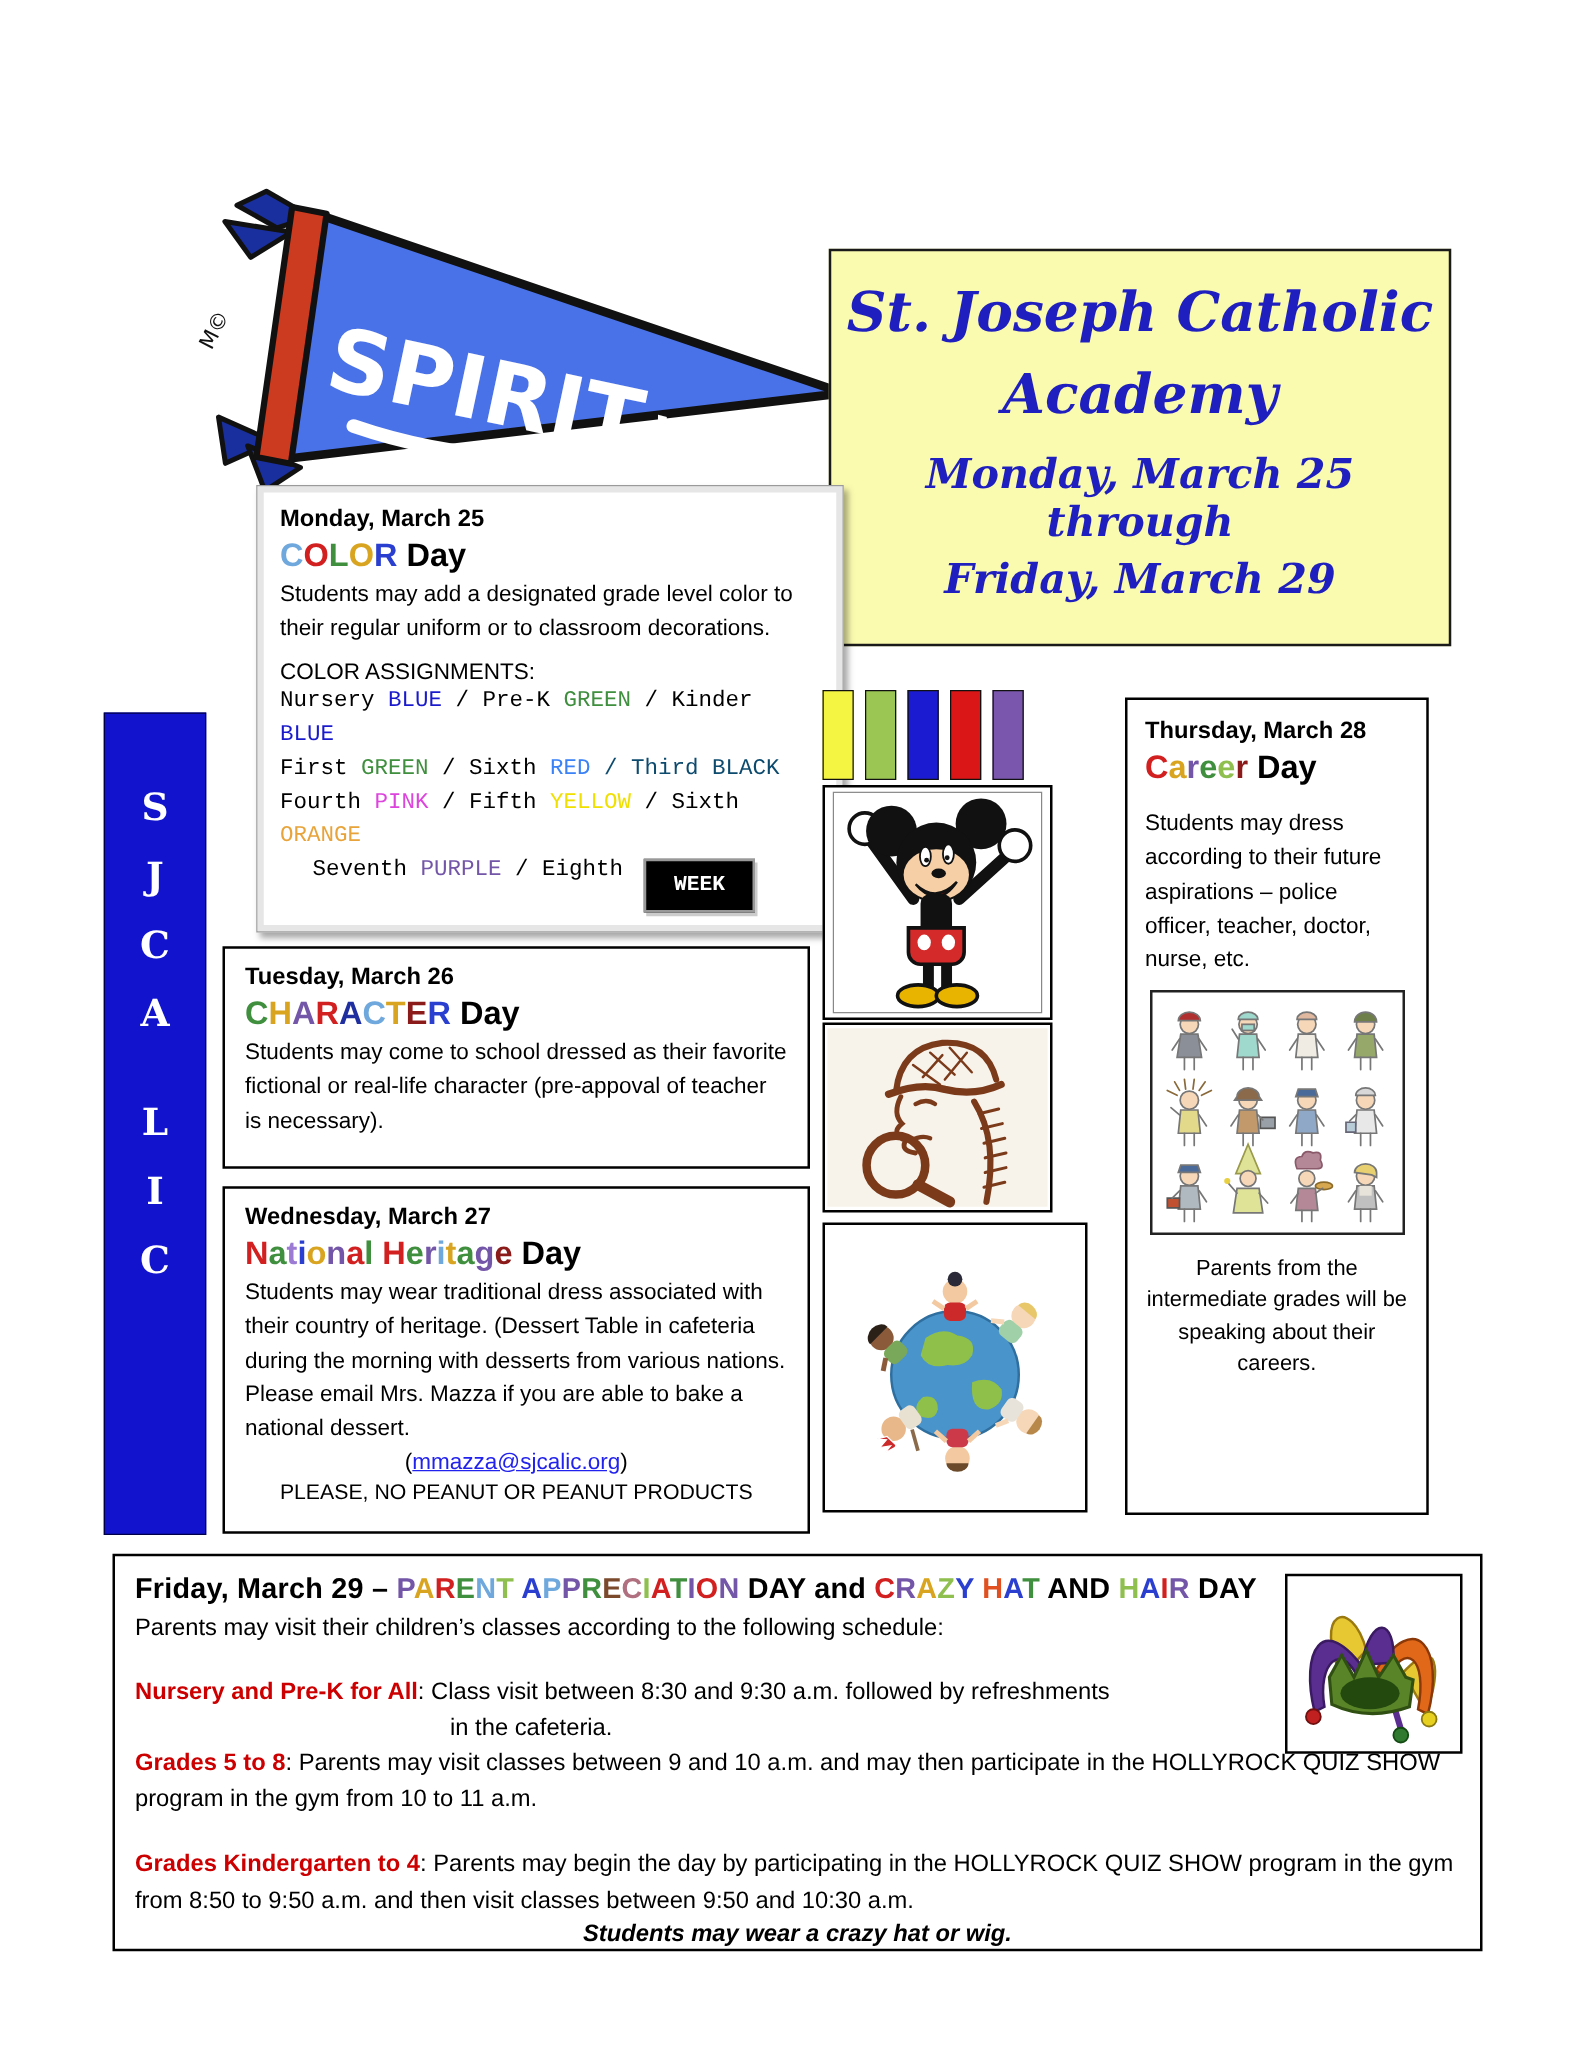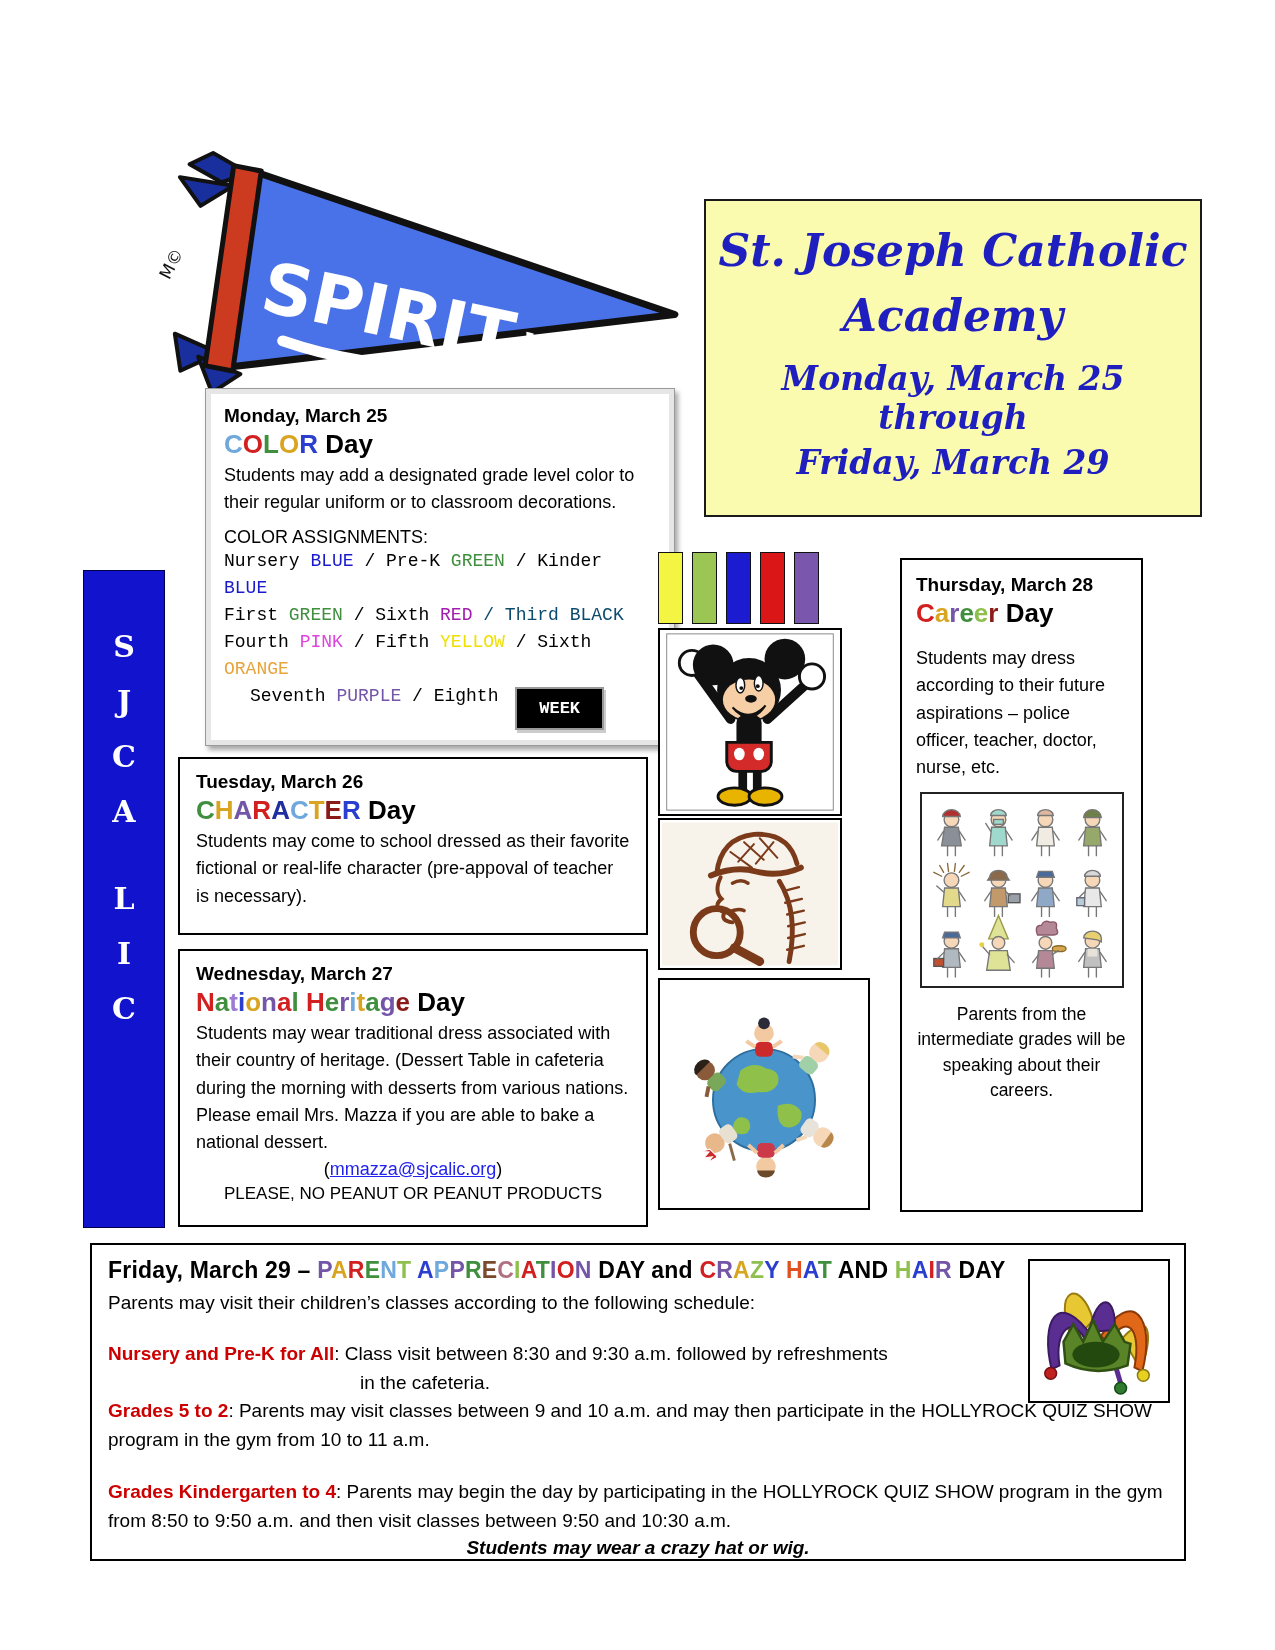--- a/index.html
+++ b/index.html
@@ -1,20 +1,20 @@
 <!DOCTYPE html>
 <html><head>
 <meta charset="utf-8">
 <style>
   html,body{margin:0;padding:0;background:#fff;}
   #page{position:relative;width:1275px;height:1650px;background:#ffffff;overflow:hidden;
         font-family:"Liberation Sans",sans-serif;color:#000;}
   .abs{position:absolute;}
   
-  .school-box{left:704px;top:199px;width:494px;height:314px;background:#fbfbb0;
+  .school-box{left:663px;top:199px;width:494px;height:314px;background:#fbfbb0;
       border:2px solid #1a1a1a;text-align:center;color:#1f1fbf;
       font-family:"DejaVu Serif",serif;font-style:italic;font-weight:bold;}
   .school-line1{font-size:44px;margin-top:24px;}
   .school-line2{font-size:44px;margin-top:14px;}
   .school-line3{font-size:33px;margin-top:18px;}
   .school-line4{font-size:33px;margin-top:6px;}
   
   .sidebar{left:83px;top:570px;width:82px;height:658px;background:#1113cd;border:1px solid #00004a;
       display:flex;flex-direction:column;align-items:center;padding-top:48px;box-sizing:border-box;}
   .sidebar-letter{color:#fff;font-family:"DejaVu Serif",serif;font-weight:bold;font-size:30px;line-height:55px;}
@@ -104,21 +104,21 @@
     <div class="sidebar-letter">I</div>
     <div class="sidebar-letter">C</div>
   </div>
 
   <div class="abs day-box monday-frame">
     <div class="date-line">Monday, March 25</div>
     <div class="day-title"><span style="color: rgb(111, 168, 220);">C</span><span style="color: rgb(210, 32, 32);">O</span><span style="color: rgb(63, 143, 63);">L</span><span style="color: rgb(217, 165, 32);">O</span><span style="color: rgb(42, 63, 207);">R</span><span style="color: rgb(0, 0, 0);"> Day</span></div>
     <div class="body-text">Students may add a designated grade level color to their regular uniform or to classroom decorations.</div>
     <div class="assign-label">COLOR ASSIGNMENTS:</div>
     <div class="assign-line"><span style="color: rgb(0, 0, 0);">Nursery </span><span style="color: rgb(26, 26, 204);">BLUE</span><span style="color: rgb(0, 0, 0);">  /  Pre-K </span><span style="color: rgb(63, 143, 63);">GREEN</span><span style="color: rgb(0, 0, 0);"> /  Kinder </span><span style="color: rgb(26, 26, 204);">BLUE</span></div>
-    <div class="assign-line"><span style="color: rgb(0, 0, 0);">First </span><span style="color: rgb(63, 143, 63);">GREEN</span><span style="color: rgb(0, 0, 0);">  /  Sixth </span><span style="color: #a21caf;">RED</span><span style="color: #0c4a6e;">  /  Third BLACK</span></div>
+    <div class="assign-line"><span style="color: rgb(0, 0, 0);">First </span><span style="color: rgb(63, 143, 63);">GREEN</span><span style="color: rgb(0, 0, 0);">  /  Sixth </span><span style="color: #3b82f6;">RED</span><span style="color: #0c4a6e;">  /  Third BLACK</span></div>
     <div class="assign-line"><span style="color: rgb(0, 0, 0);">Fourth </span><span style="color: rgb(221, 68, 221);">PINK</span><span style="color: rgb(0, 0, 0);">  /  Fifth </span><span style="color: rgb(240, 224, 0);">YELLOW</span><span style="color: rgb(0, 0, 0);">  /  Sixth </span><span style="color: rgb(232, 164, 58);">ORANGE</span></div>
     <div class="assign-line assign-indent">
       <span><span style="color: rgb(0, 0, 0);">Seventh </span><span style="color: rgb(116, 86, 168);">PURPLE</span><span style="color: rgb(0, 0, 0);">  /  Eighth </span></span><span class="white-badge">WEEK</span>
     </div>
   </div>
 
   <div class="abs day-box plain-border tuesday-frame">
     <div class="date-line">Tuesday, March 26</div>
     <div class="day-title"><span style="color: rgb(63, 143, 63);">C</span><span style="color: rgb(217, 165, 32);">H</span><span style="color: rgb(116, 86, 168);">A</span><span style="color: rgb(210, 32, 32);">R</span><span style="color: rgb(31, 47, 159);">A</span><span style="color: rgb(111, 168, 220);">C</span><span style="color: rgb(217, 165, 32);">T</span><span style="color: rgb(139, 26, 26);">E</span><span style="color: rgb(42, 63, 207);">R</span><span style="color: rgb(0, 0, 0);"> Day</span></div>
     <div class="body-text">Students may come to school dressed as their favorite fictional or real-life character (pre-appoval of teacher is necessary).</div>
@@ -386,19 +386,19 @@
         <circle cx="21" cy="114" r="6" fill="#c02020" stroke="#701010" stroke-width="1.5"></circle>
         <circle cx="92" cy="129" r="6" fill="#2f7a2f" stroke="#144a14" stroke-width="1.5"></circle>
         <circle cx="115" cy="116" r="6" fill="#e8d020" stroke="#8a7a10" stroke-width="1.5"></circle>
       </svg>
     </div>
     <div class="fri-title"><span style="color: rgb(0, 0, 0);">Friday, March 29 – </span><span style="color: rgb(116, 86, 168);">P</span><span style="color: rgb(217, 165, 32);">A</span><span style="color: rgb(210, 32, 32);">R</span><span style="color: rgb(63, 143, 63);">E</span><span style="color: rgb(111, 168, 220);">N</span><span style="color: rgb(143, 191, 79);">T</span><span style="color: rgb(0, 0, 0);"> </span><span style="color: rgb(42, 63, 207);">A</span><span style="color: rgb(111, 168, 220);">P</span><span style="color: rgb(116, 86, 168);">P</span><span style="color: rgb(63, 143, 63);">R</span><span style="color: rgb(123, 74, 45);">E</span><span style="color: rgb(176, 112, 128);">C</span><span style="color: rgb(143, 191, 79);">I</span><span style="color: rgb(210, 32, 32);">A</span><span style="color: rgb(63, 143, 63);">T</span><span style="color: rgb(116, 86, 168);">I</span><span style="color: rgb(210, 32, 32);">O</span><span style="color: rgb(116, 86, 168);">N</span><span style="color: rgb(0, 0, 0);"> DAY and </span><span style="color: rgb(210, 32, 32);">C</span><span style="color: rgb(116, 86, 168);">R</span><span style="color: rgb(217, 165, 32);">A</span><span style="color: rgb(143, 191, 79);">Z</span><span style="color: rgb(42, 63, 207);">Y</span><span style="color: rgb(0, 0, 0);"> </span><span style="color: rgb(224, 80, 32);">H</span><span style="color: rgb(42, 63, 207);">A</span><span style="color: rgb(63, 143, 63);">T</span><span style="color: rgb(0, 0, 0);"> AND </span><span style="color: rgb(143, 191, 79);">H</span><span style="color: rgb(42, 63, 207);">A</span><span style="color: rgb(210, 32, 32);">I</span><span style="color: rgb(116, 86, 168);">R</span><span style="color: rgb(0, 0, 0);"> DAY</span></div>
     <div class="fri-sub">Parents may visit their children’s classes according to the following schedule:</div>
     <div class="fri-gap"></div>
     <div class="fri-sched"><span style="color: rgb(204, 0, 0); font-weight: bold;">Nursery and Pre-K for All</span><span style="color: rgb(0, 0, 0);">:  Class visit between 8:30 and 9:30 a.m. followed by refreshments</span></div>
     <div class="fri-sched fri-indent">in the cafeteria.</div>
-    <div class="fri-sched" style="width:1056px;"><span style="color: rgb(204, 0, 0); font-weight: bold;">Grades 5 to 2</span><span style="color: rgb(0, 0, 0);">:  Parents may visit classes between 9 and 10 a.m. and may then participate in the HOLLYROCK QUIZ SHOW program in the gym from 10 to 11 a.m.</span></div>
+    <div class="fri-sched" style="width:1056px;"><span style="color: rgb(204, 0, 0); font-weight: bold;">Grades 5 to 8</span><span style="color: rgb(0, 0, 0);">:  Parents may visit classes between 9 and 10 a.m. and may then participate in the HOLLYROCK QUIZ SHOW program in the gym from 10 to 11 a.m.</span></div>
     <div class="fri-gap" style="height:24px;"></div>
     <div class="fri-sched" style="width:1056px;"><span style="color: rgb(204, 0, 0); font-weight: bold;">Grades Kindergarten to 4</span><span style="color: rgb(0, 0, 0);">:  Parents may begin the day by participating in the HOLLYROCK QUIZ SHOW program in the gym from 8:50 to 9:50 a.m. and then visit classes between 9:50 and 10:30 a.m.</span></div>
     <div class="fri-note">Students may wear a crazy hat or wig.</div>
   </div>
 
 </div>
 
 </body></html>

